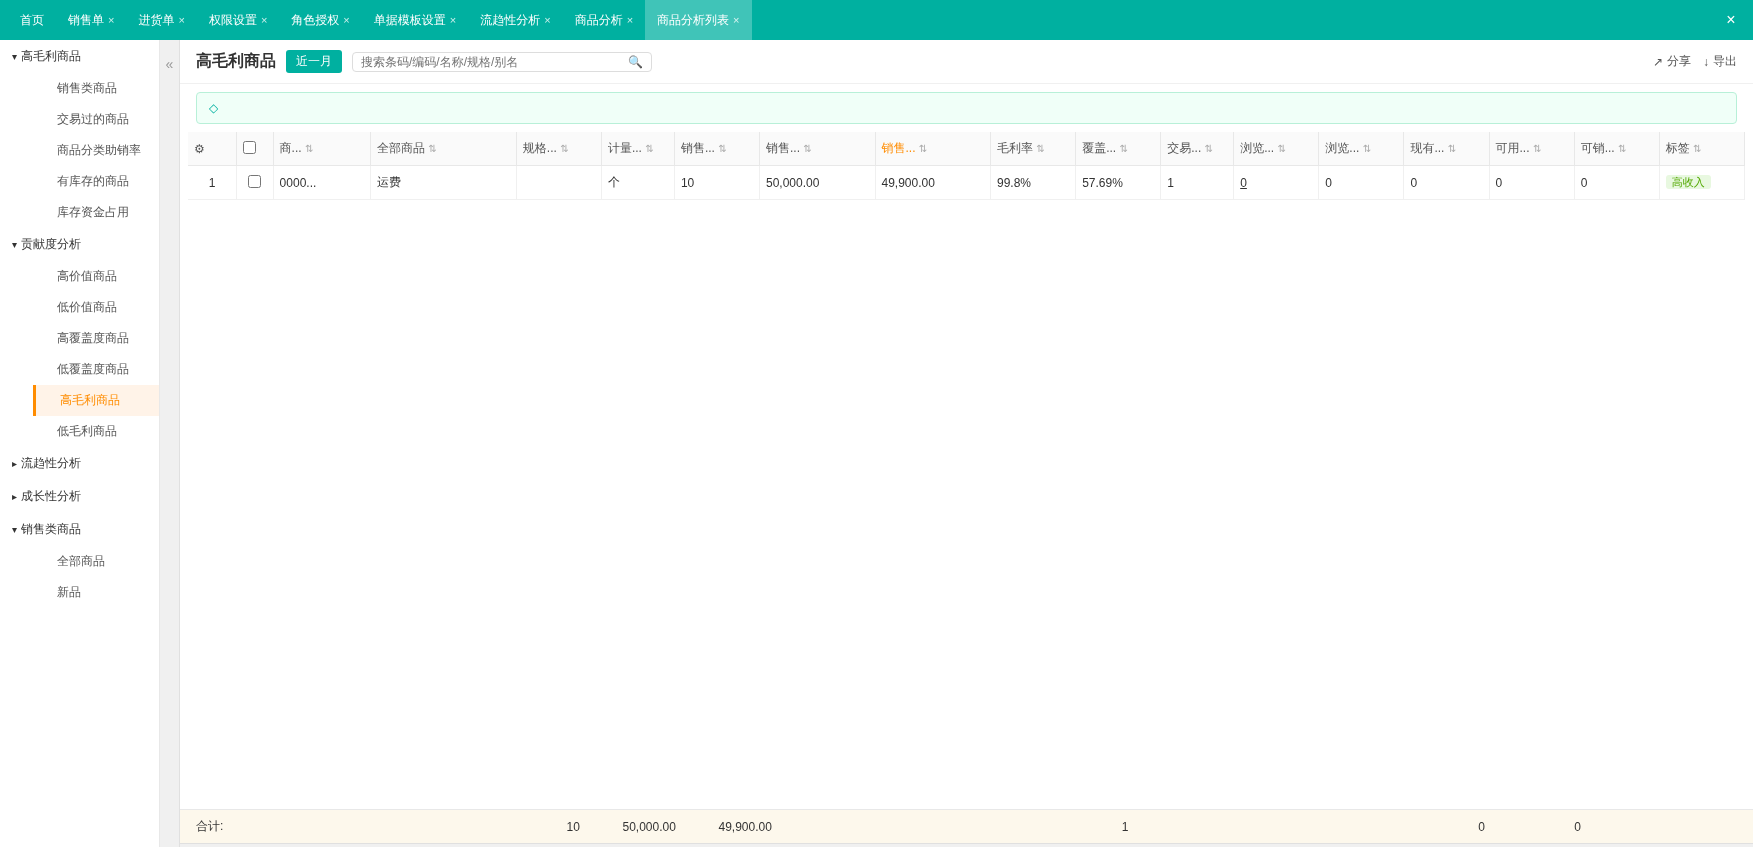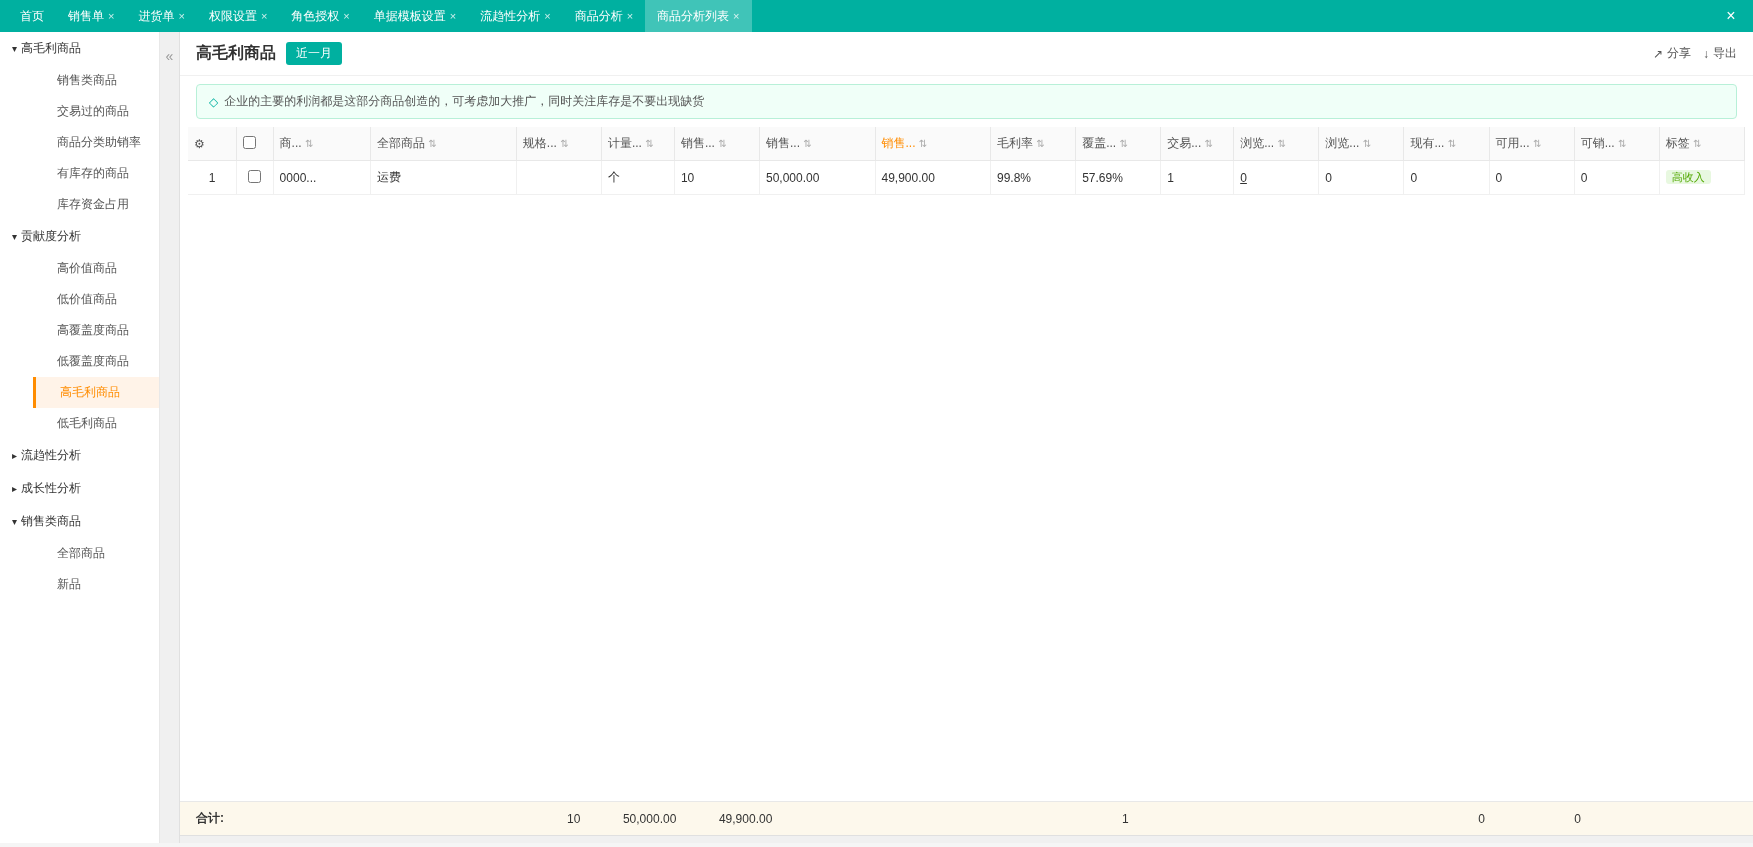--- a/index.html
+++ b/index.html
@@ -3,21 +3,21 @@
   <meta charset="utf-8">
   <style>
     * { box-sizing: border-box; margin: 0; padding: 0; font-family: 'Microsoft YaHei', Arial, sans-serif; font-size: 12px; }
     body { background: #f5f5f5; overflow: hidden; }
 
     
     .top-nav {
       background: #00b0a0;
       display: flex;
       align-items: center;
-      height: 32px;
+      height: 40px;
       padding: 0 8px;
       color: white;
       flex-shrink: 0;
     }
     .nav-tab {
       padding: 0 12px;
       height: 100%;
       display: flex;
       align-items: center;
       cursor: pointer;
@@ -238,21 +238,21 @@
       background: #fdf8ec;
       border-top: 1px solid #e8e8e8;
       padding: 8px 16px;
       display: flex;
       align-items: center;
       gap: 16px;
       flex-shrink: 0;
       font-size: 12px;
       color: #333;
     }
-    .footer-label { font-weight: bold; }
+    .footer-label { font-weight: normal; }
     .footer-cell {
       min-width: 80px;
       text-align: right;
     }
 
     
     .bottom-scrollbar {
       height: 8px;
       background: #f0f0f0;
       border-top: 1px solid #e0e0e0;
@@ -375,35 +375,38 @@
 
   <div class="sidebar-toggle">
     <span class="sidebar-toggle-icon">«</span>
   </div>
 
   <div class="content-area">
 
     <div class="content-header">
       <span class="content-title">高毛利商品</span>
       <button class="time-filter-btn">近一月</button>
+      <div class="search-box">
+        <input type="text" placeholder="搜索条码/编码/名称/规格/别名" style="">
+        <span class="search-icon-btn">🔍</span>
+      </div>
       <div class="header-actions">
         <div class="action-btn">
           <span>↗</span>
           <span>分享</span>
         </div>
         <div class="action-btn">
           <span>↓</span>
           <span>导出</span>
         </div>
       </div>
     </div>
 
     <div class="info-banner">
       <span class="info-icon">◇</span>
-      <span>企业的主要的利润都是这部分商品创造的，可考虑加大推广，同时关注库存是不要出现缺货</span>
     </div>
 
     <div class="table-container">
       <table>
         <colgroup>
           <col style="width:40px">
           <col style="width:30px">
           <col style="width:80px">
           <col style="width:120px">
           <col style="width:70px">

